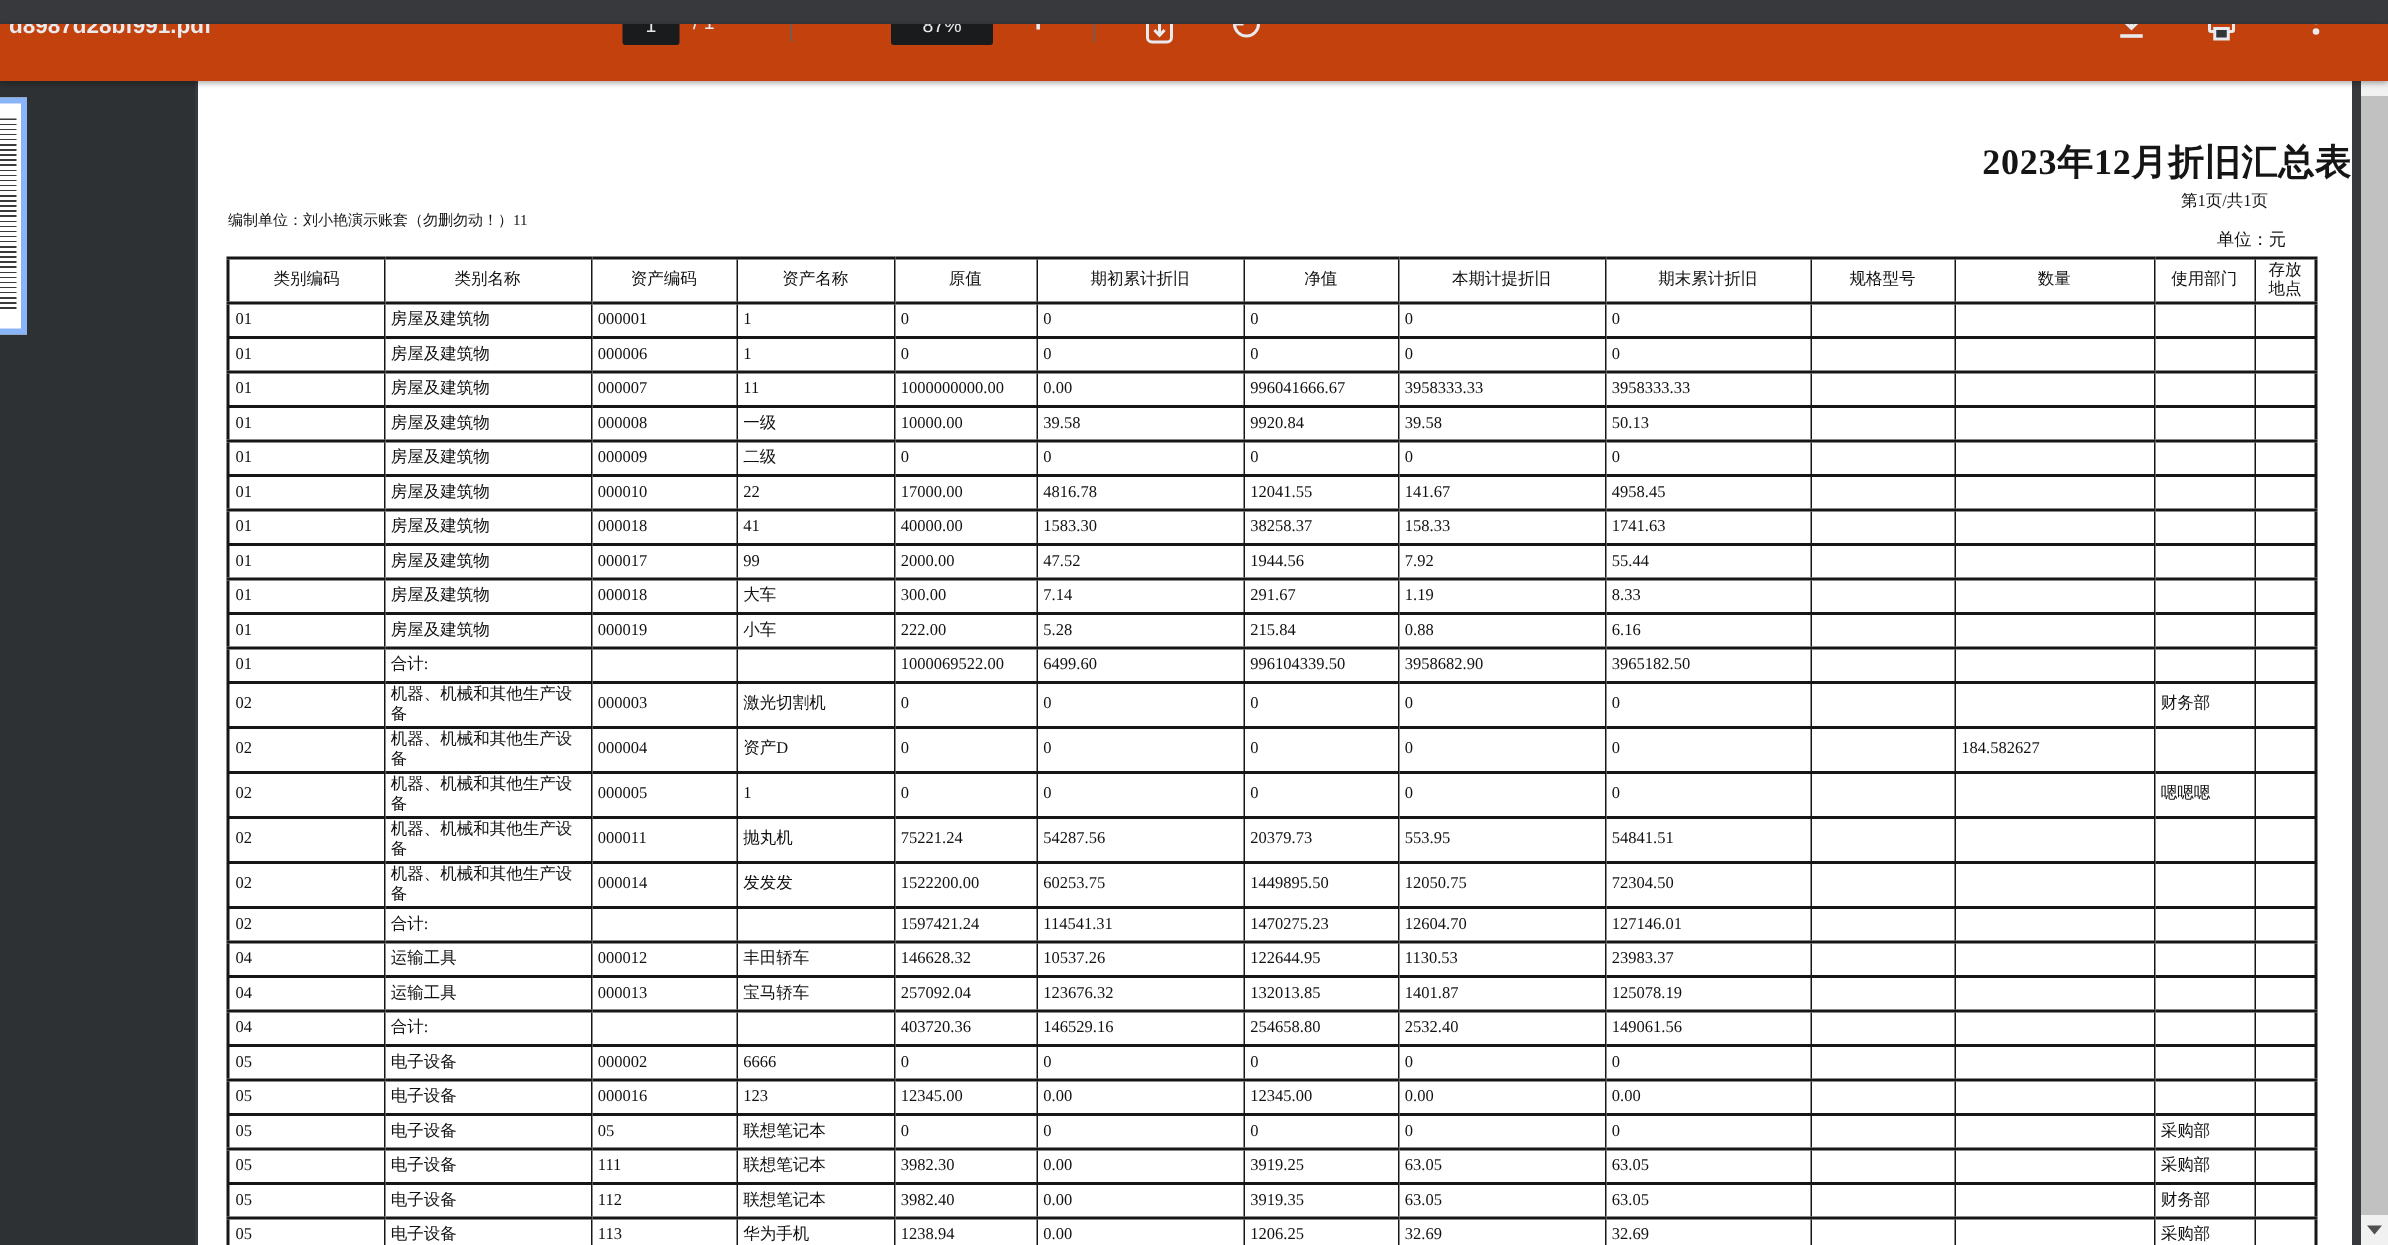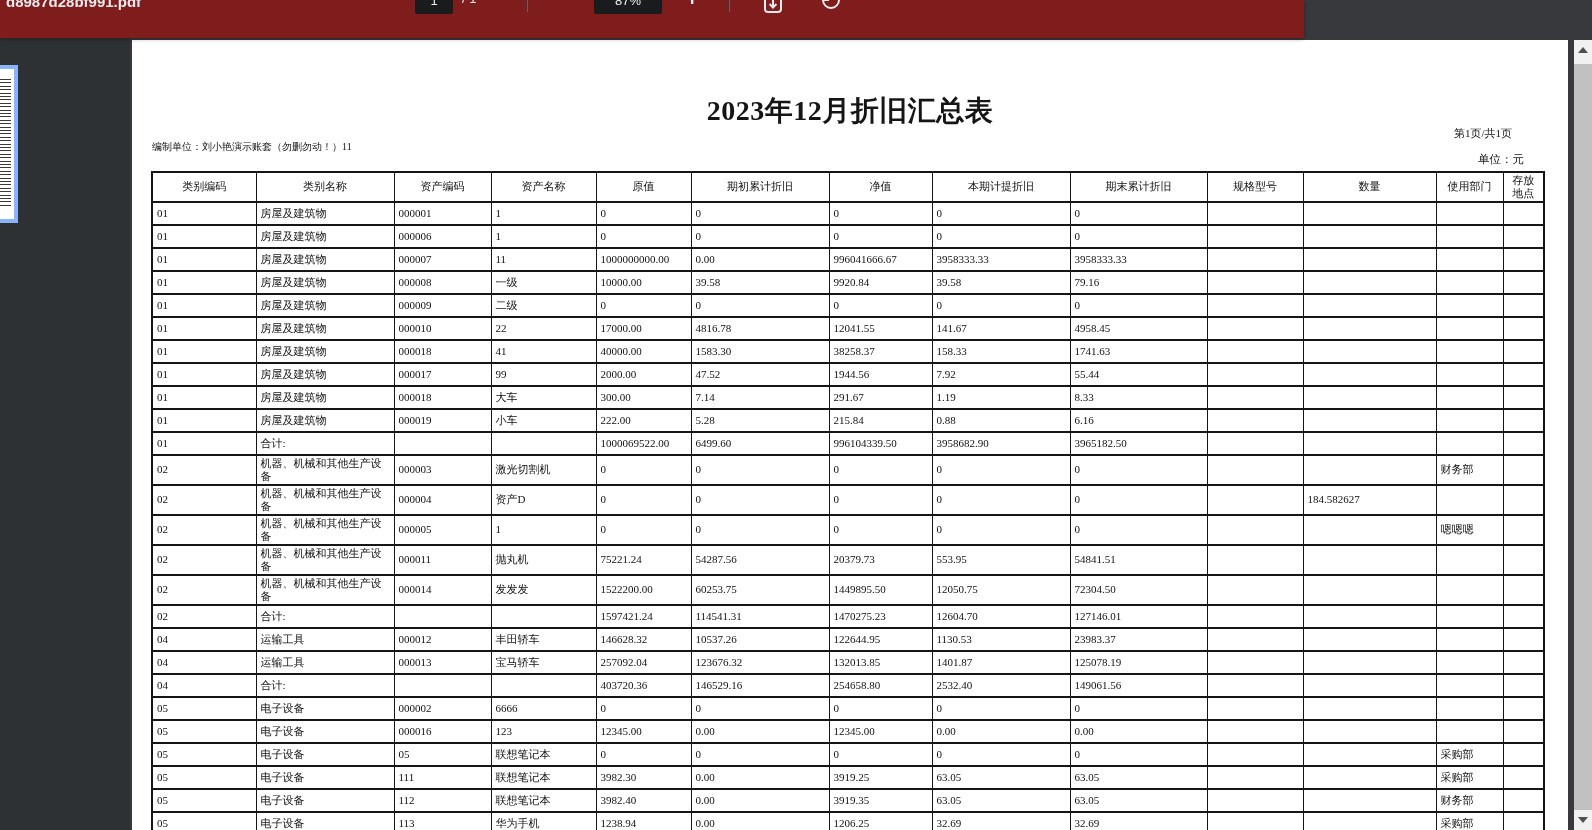--- a/index.html
+++ b/index.html
@@ -1,21 +1,21 @@
 <!DOCTYPE html>
 <html><head>
 <meta charset="utf-8">
 <style>
   * { margin:0; padding:0; box-sizing:border-box; }
   html,body { width:1592px; height:830px; overflow:hidden; background:#38393d;
     font-family:"Liberation Sans","DejaVu Sans",sans-serif; }
 
   
-  .toolbar { position:absolute; left:0; top:0; width:1304px; height:38px;
-    background:#7f1d1d; overflow:hidden; z-index:30;
+  .toolbar { position:absolute; left:0; top:16px; width:1592px; height:38px;
+    background:#c2410c; overflow:hidden; z-index:30;
     box-shadow:0 1px 4px rgba(0,0,0,.35); }
   .toolbar .item { position:absolute; color:#e8eaed; }
   .filename { left:6px; top:-7px; font-size:15px; font-weight:bold; color:#f1f3f4; white-space:nowrap; }
   .pill { background:#191b1c; border-radius:2px; color:#fff; text-align:center; }
   .page-box { left:415px; top:-12px; width:38px; height:26px; font-size:13px; line-height:26px; }
   .page-total { left:462px; top:-9px; font-size:13px; }
   .tdiv { position:absolute; width:1px; height:26px; background:#5f6368; top:-14px; }
   .div1 { left:527px; } .div2 { left:729px; }
   .zoom-box { left:594px; top:-12px; width:68px; height:26px; font-size:13px; line-height:26px; }
   .plus-btn { left:686px; top:-13px; font-size:21px; font-weight:bold; }
@@ -30,22 +30,22 @@
   .sidebar { position:absolute; left:0; top:38px; width:130px; height:792px; background:#2e3133; }
   .thumb { position:absolute; left:-34px; top:27px; width:52px; height:158px;
     border:4px solid #8ab4f8; background:#fff; }
   .thumb-lines { position:absolute; left:3px; right:3px; top:10px; bottom:12px;
     background:repeating-linear-gradient(to bottom,#3a3a3a 0 1px,#fff 1px 3.4px); }
 
   
   .viewer { position:absolute; left:130px; top:38px; width:1444px; height:792px; background:#38393d; }
   .pdf-page { position:absolute; left:2px; top:2px; width:1436px; height:1140px; background:#fff;
     color:#151515; font-family:"Liberation Serif","DejaVu Serif",serif; }
-  .doc-title { position:absolute; left:0; right:0; top:52px; text-align:center;
-    font-size:28px; font-weight:bold; letter-spacing:.5px; }
+  .doc-title { position:absolute; left:0; right:0; top:52px; text-align:right;
+    font-size:24px; font-weight:bold; letter-spacing:.5px; }
   .page-info { position:absolute; right:56px; top:86px; font-size:11px; }
   .org-line  { position:absolute; left:20px; top:100px; font-size:10px; }
   .unit-line { position:absolute; right:44px; top:112px; font-size:11.5px;margin-left:11px; }
 
   
   table.dep { position:absolute; left:19px; top:131px; width:1392px;
     border-collapse:collapse; table-layout:fixed;
     font-size:11px; line-height:1.18; color:#111;
     font-family:"Liberation Serif","DejaVu Serif",serif; }
   table.dep { border:2px solid #161616; }
@@ -210,21 +210,21 @@
           </tr>
           <tr>
             <td>01</td>
             <td>房屋及建筑物</td>
             <td>000008</td>
             <td>一级</td>
             <td>10000.00</td>
             <td>39.58</td>
             <td>9920.84</td>
             <td>39.58</td>
-            <td>79.16</td>
+            <td>50.13</td>
             <td></td>
             <td></td>
             <td></td>
             <td></td>
           </tr>
           <tr>
             <td>01</td>
             <td>房屋及建筑物</td>
             <td>000009</td>
             <td>二级</td>

